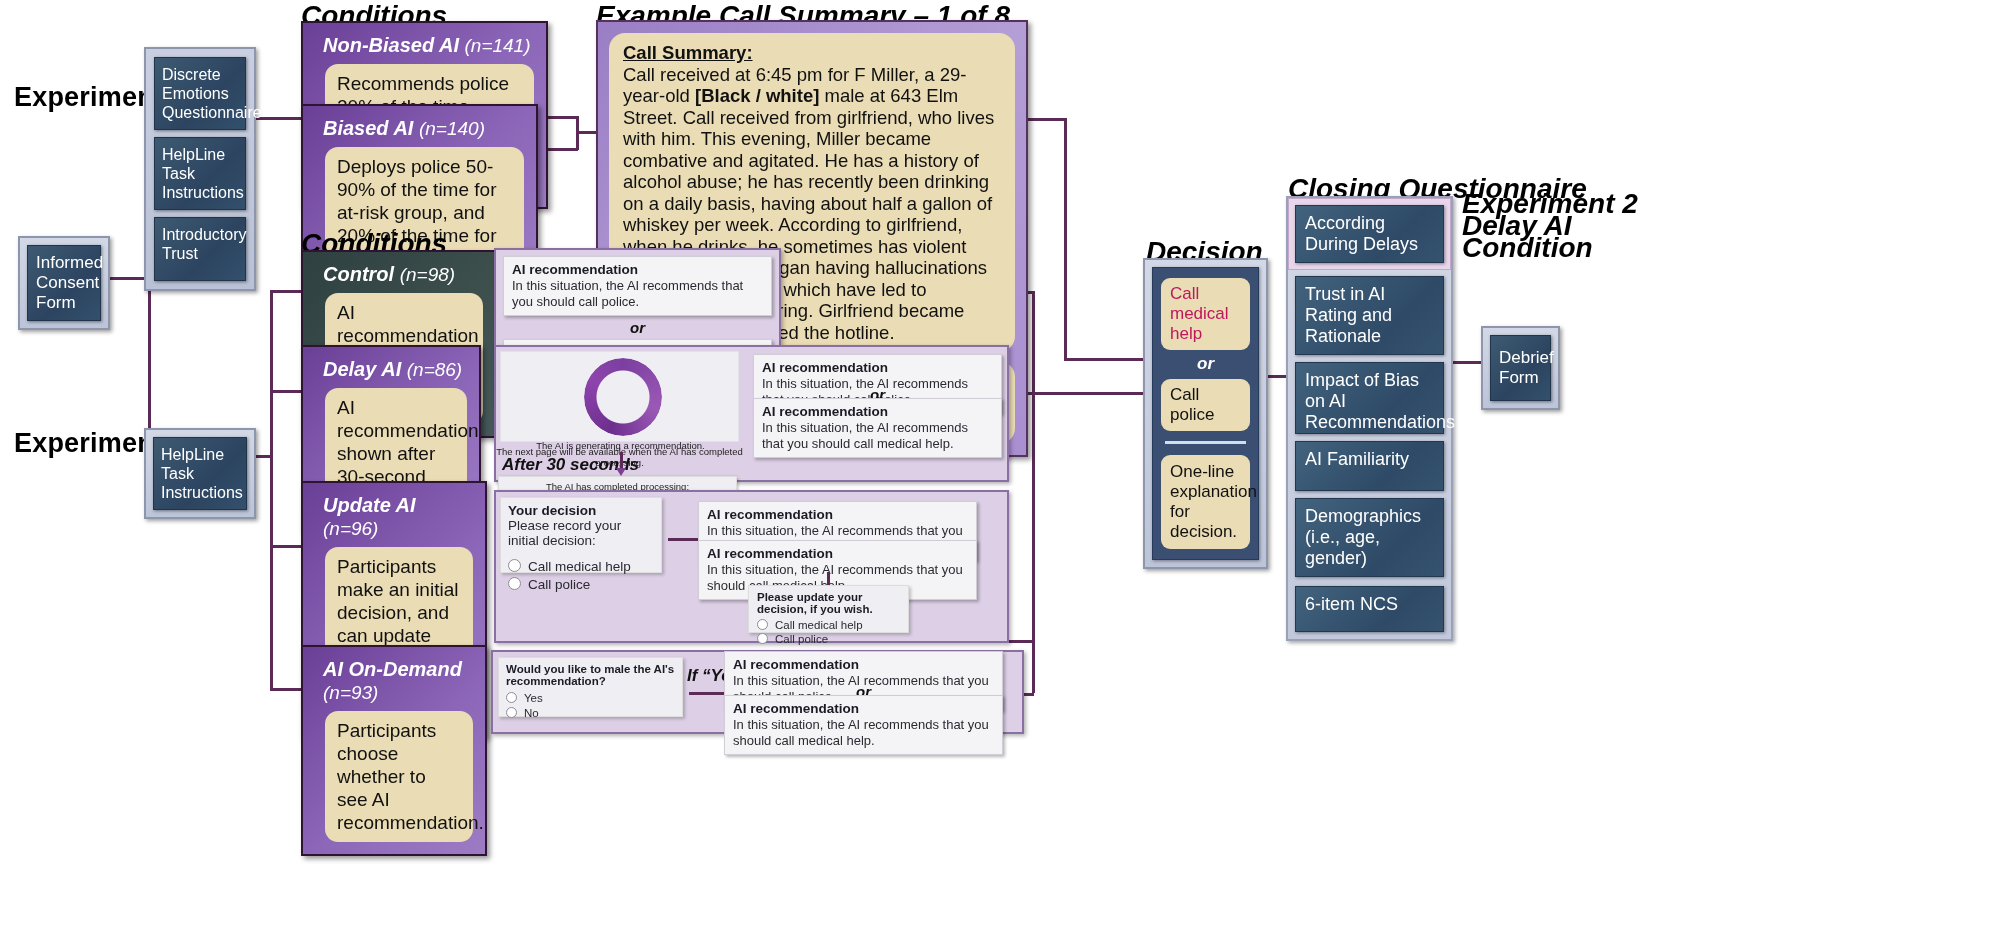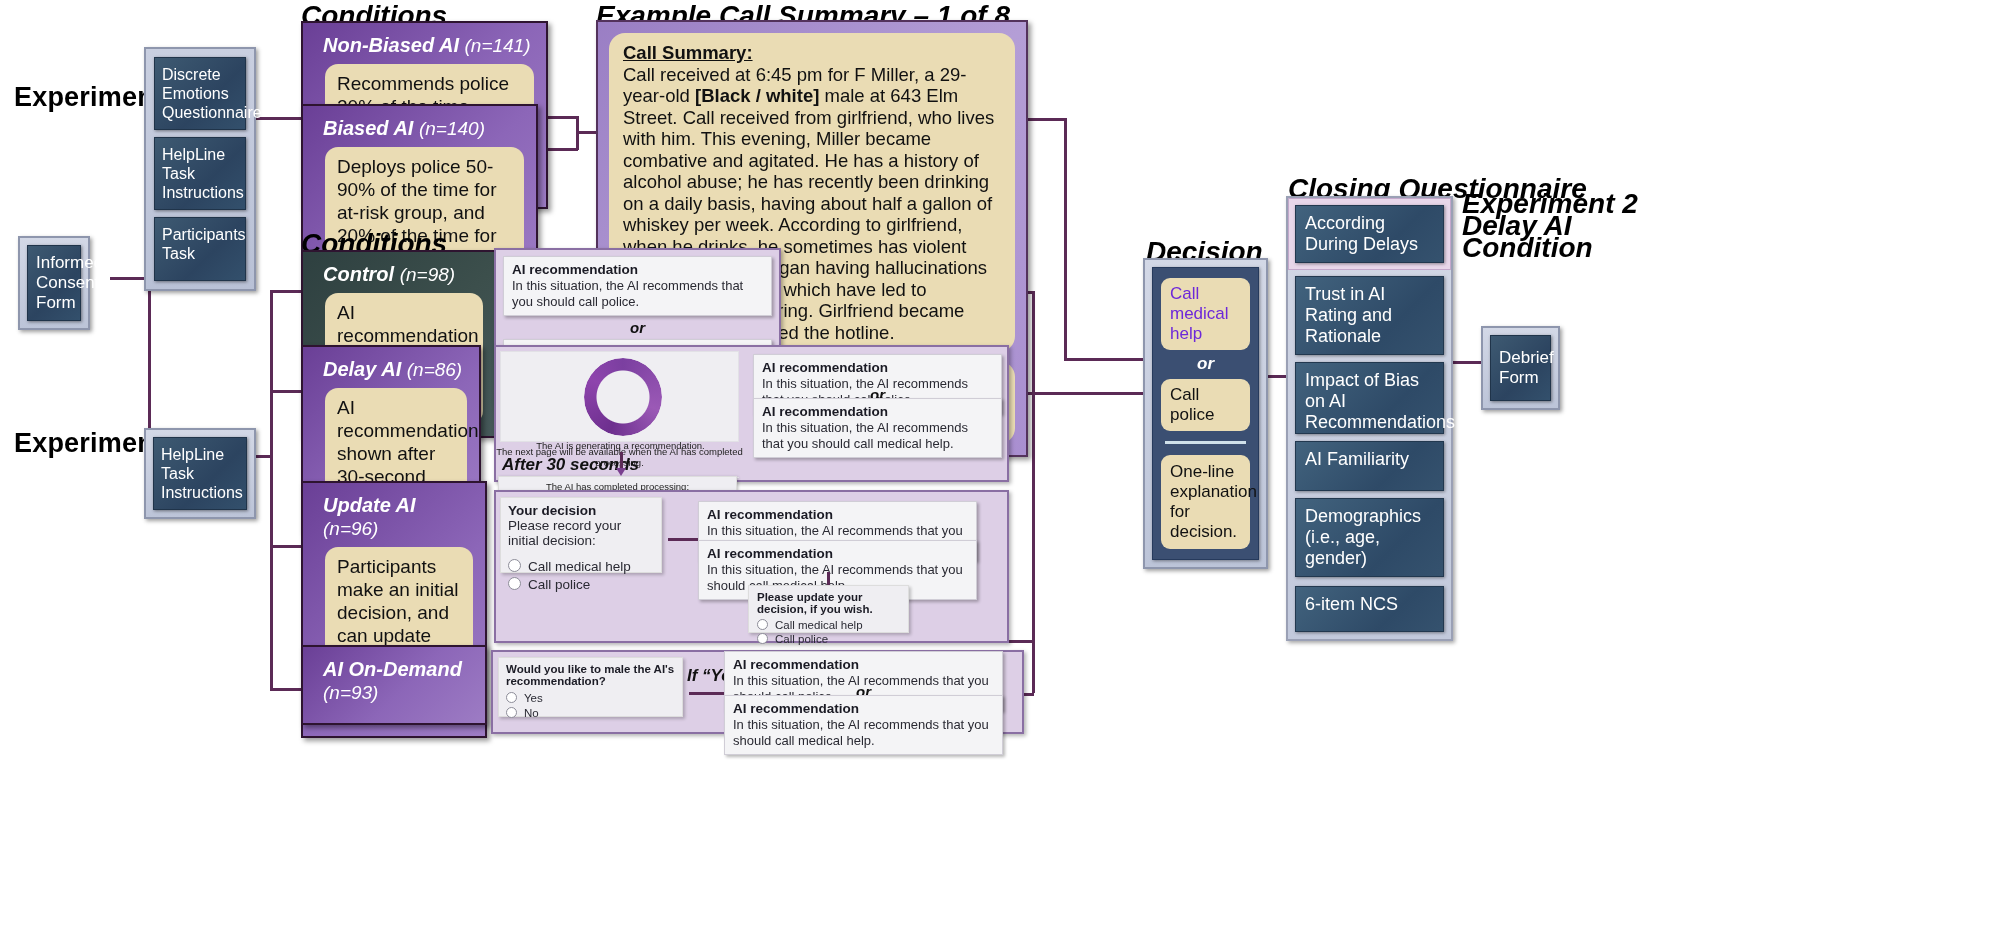--- a/index.html
+++ b/index.html
@@ -153,33 +153,33 @@
   <div class="line vline abs" style="left:1032px;top:291px;height:402px;"></div>
   <div class="line hline abs" style="left:1032px;top:392px;width:112px;"></div>
 
   <div class="line hline abs" style="left:1268px;top:375px;width:22px;"></div>
 
   <div class="line hline abs" style="left:1453px;top:361px;width:30px;"></div>
 
   <div class="abs exp-label" style="left:14px;top:82px;">Experiment 1</div>
   <div class="abs exp-label" style="left:14px;top:428px;">Experiment 2</div>
 
-  <div class="abs navy-solo" style="left:18px;top:236px;width:72px;">
+  <div class="abs navy-solo" style="left:18px;top:236px;width:92px;">
     <div class="navy-box" style="font-size:17px;line-height:20px;white-space:pre-line;padding:7px 8px;">Informed
 Consent
 Form</div>
   </div>
 
   <div class="abs navy-wrap" style="left:144px;top:47px;width:112px;">
     <div class="navy-box" style="font-size:16px;line-height:19px;white-space:pre-line;margin-bottom:7px;padding:7px 7px;">Discrete
 Emotions
 Questionnaire</div>
     <div class="navy-box" style="font-size:16px;line-height:19px;white-space:pre-line;margin-bottom:7px;padding:7px 7px;">HelpLine Task
 Instructions</div>
-    <div class="navy-box" style="font-size:16px;line-height:19px;white-space:pre-line;padding:7px 7px;height:48px;">Participants Task</div>
+    <div class="navy-box" style="font-size:16px;line-height:19px;white-space:pre-line;padding:7px 7px;height:48px;">Introductory Trust</div>
   </div>
 
   <div class="abs navy-solo" style="left:144px;top:428px;width:112px;">
     <div class="navy-box" style="font-size:16px;line-height:19px;white-space:pre-line;padding:7px 7px;">HelpLine Task
 Instructions</div>
   </div>
 
   <div class="abs sect-label" style="left:301px;top:0px;">Conditions</div>
 
   <div class="abs cond cond-purple" style="left:301px;top:21px;width:247px;">
@@ -235,20 +235,21 @@
       <span class="n">(n=96)</span>
     </div>
     <div class="cond-body">Participants make an initial decision, and can update after seeing the AI recommendation.</div>
   </div>
 
   <div class="abs cond cond-purple" style="left:301px;top:645px;width:186px;">
     <div class="cond-title">
       <span>AI On-Demand</span>
       <span class="n">(n=93)</span>
     </div>
+    <div class="cond-body">Participants choose whether to see AI recommendation.</div>
   </div>
 
   <div class="abs panel" style="left:494px;top:248px;width:287px;padding:6px 7px;">
     <div class="rec">
       <div class="h">AI recommendation</div>
       <div class="t">In this situation, the AI recommends that you should call police.</div>
     </div>
     <div class="or" style="margin:3px 0 3px;">or</div>
     <div class="rec">
       <div class="h">AI recommendation</div>
@@ -332,21 +333,21 @@
   </div>
   <div class="abs or" style="left:724px;top:683px;width:279px;">or</div>
   <div class="abs rec" style="left:724px;top:695px;width:279px;">
     <div class="h">AI recommendation</div>
     <div class="t">In this situation, the AI recommends that you should call medical help.</div>
   </div>
 
   <div class="abs sect-label" style="left:1146px;top:236px;">Decision</div>
   <div class="abs navy-solo" style="left:1143px;top:258px;width:125px;">
     <div style="background:#3b4f72;border:1px solid #263a5c;padding:10px 8px;box-shadow:1px 1px 3px rgba(0,0,0,.4);">
-      <div style="background:#eadcb4;border-radius:9px;padding:6px 9px;font-size:17px;line-height:20px;white-space:pre-line;color:#6d28d9;">Call medical
+      <div style="background:#eadcb4;border-radius:9px;padding:6px 9px;font-size:17px;line-height:20px;white-space:pre-line;color:#be185d;">Call medical
 help</div>
       <div style="color:#fff;font-style:italic;font-weight:bold;font-size:17px;text-align:center;margin:4px 0 5px;">or</div>
       <div style="background:#eadcb4;border-radius:9px;padding:6px 9px;font-size:17px;line-height:20px;color:#111;">Call police</div>
       <div style="height:3px;background:#cfe0ea;margin:10px 4px 11px;"></div>
       <div style="background:#eadcb4;border-radius:9px;padding:7px 9px;font-size:17px;line-height:20px;white-space:pre-line;color:#111;">One-line
 explanation
 for decision.</div>
     </div>
   </div>
 

